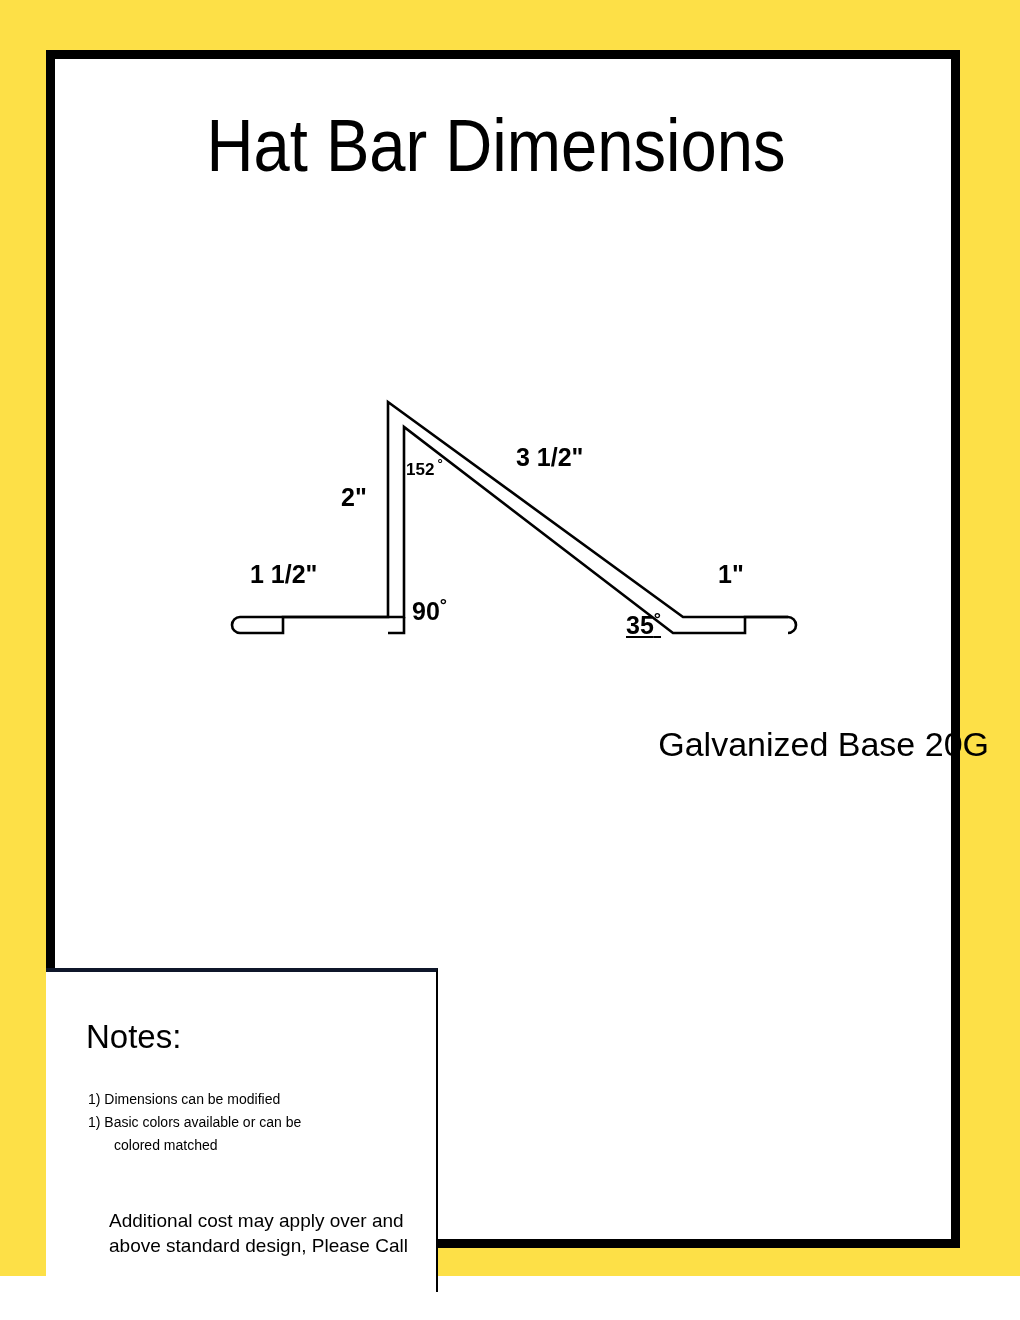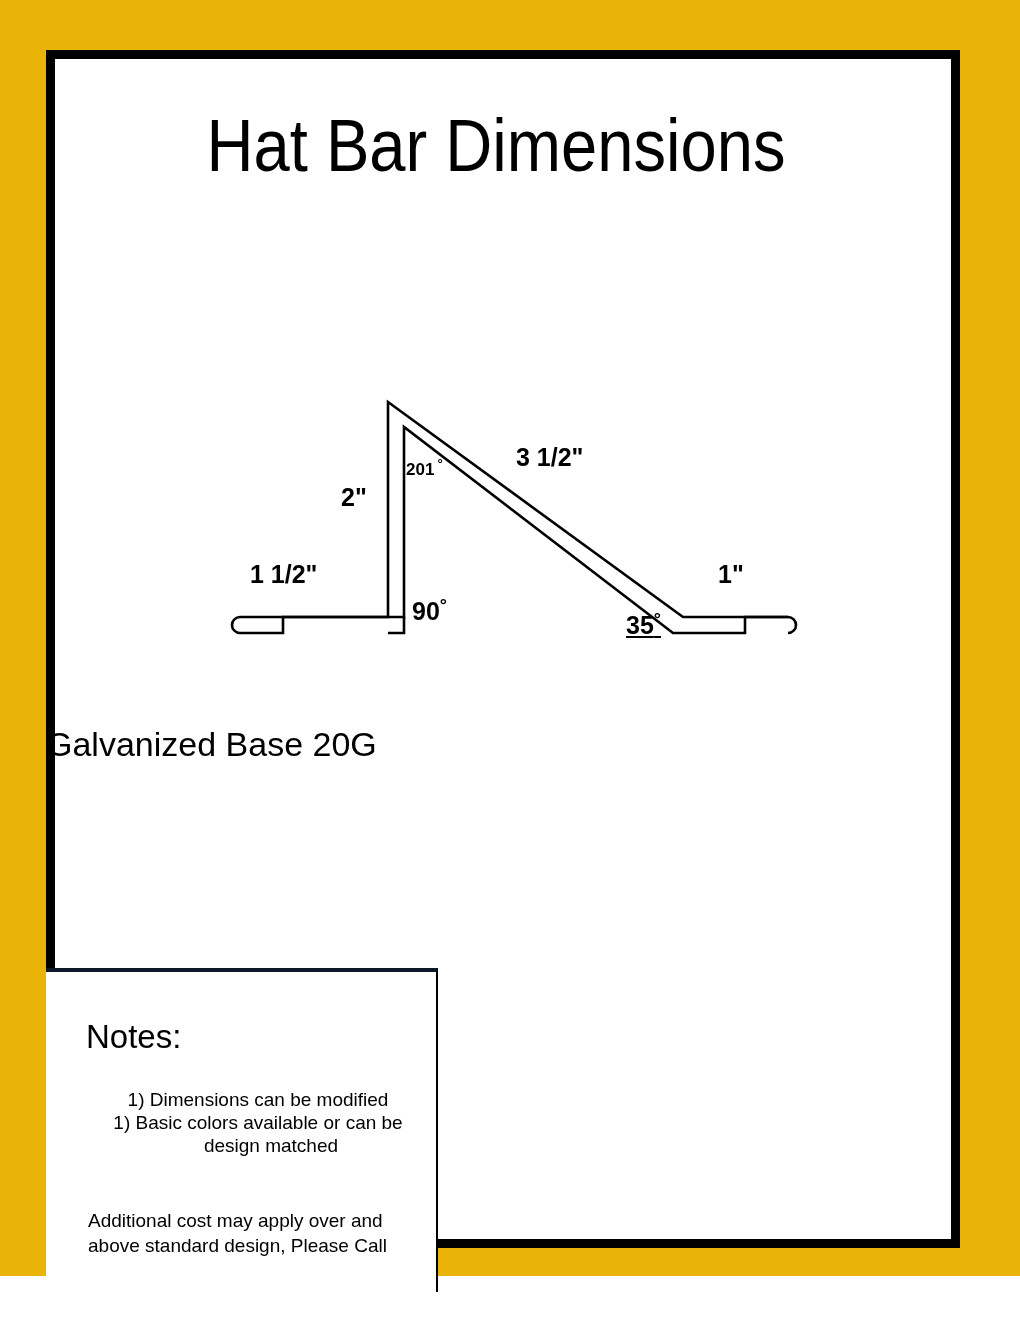--- a/index.html
+++ b/index.html
@@ -12,21 +12,21 @@
     height: 1320px;
     font-family: "Liberation Sans", sans-serif;
     color: #000000;
     overflow: hidden;
   }
 
   #sheet {
     position: relative;
     width: 1020px;
     height: 1276px;
-    background: #eab308;
+    background: #fde047;
   }
 
   
   #page-frame {
     position: absolute;
     left: 46px;
     top: 50px;
     width: 914px;
     height: 1198px;
     box-sizing: border-box;
@@ -115,26 +115,27 @@
   #label-125 { left: 406px; top: 457px; }
   #label-90  { left: 412px; top: 596px; }
   #label-35  { left: 626px; top: 610px; text-decoration: underline; }
 
   
   #material-caption {
     position: absolute;
     left: 46px;
     top: 724px;
     width: 914px;
-    text-align: left;
+    text-align: right;
     font-family: "Liberation Sans", sans-serif;
     font-size: 34px;
     font-weight: 400;
     line-height: 40px;
     white-space: nowrap;
+    padding-left: 29px;
   }
 
   
   #notes-box {
     position: absolute;
     left: 46px;
     top: 968px;
     width: 392px;
     height: 324px;
     box-sizing: border-box;
@@ -150,38 +151,37 @@
     font-size: 33px;
     font-weight: 400;
     line-height: 38px;
   }
   #notes-list {
     position: absolute;
     left: 42px;
     top: 116px;
     width: 340px;
     font-family: "Liberation Sans", sans-serif;
-    font-size: 19px;
+    font-size: 14px;
     line-height: 23px;
     font-weight: 400;
-    text-align: center;
   }
   #notes-list .note-line { white-space: nowrap; }
   #notes-list .note-line.indent { padding-left: 26px; }
   #notes-footer {
     position: absolute;
     left: 42px;
     top: 236px;
     width: 350px;
     font-family: "Liberation Sans", sans-serif;
     font-size: 19px;
     line-height: 25px;
     font-weight: 400;
   }
-  #notes-footer .note-line { white-space: nowrap; }
+  #notes-footer .note-line { white-space: nowrap; margin-left: 21px; }
 </style>
 </head>
 <body>
 
 <div id="sheet">
 
   <div id="page-frame"></div>
 
   <div id="page-title">Hat Bar Dimensions</div>
 
@@ -216,35 +216,35 @@
   </div>
 
   <div class="dim-label" id="label-1-5">1 1/2"</div>
 
   <div class="dim-label" id="label-2">2"</div>
 
   <div class="dim-label" id="label-3-5">3 1/2"</div>
 
   <div class="dim-label" id="label-1">1"</div>
 
-  <div class="ang-label small" id="label-125"><span>201</span><span class="deg-sym">°</span></div>
+  <div class="ang-label small" id="label-125"><span>152</span><span class="deg-sym">°</span></div>
 
   <div class="ang-label" id="label-90"><span>90</span><span class="deg-sym">°</span></div>
 
   <div class="ang-label" id="label-35"><span>35</span><span class="deg-sym">°</span></div>
 
   <div id="material-caption">Galvanized Base 20G</div>
 
   <div id="notes-box">
     <div id="notes-heading">Notes:</div>
 
     <div id="notes-list">
       <div class="note-line">1) Dimensions can be modified</div>
       <div class="note-line">1) Basic colors available or can be</div>
-      <div class="note-line indent">design matched</div>
+      <div class="note-line indent">colored matched</div>
     </div>
 
     <div id="notes-footer">
       <div class="note-line">Additional cost may apply over and</div>
       <div class="note-line">above standard design, Please Call</div>
     </div>
   </div>
 
 </div>
 

